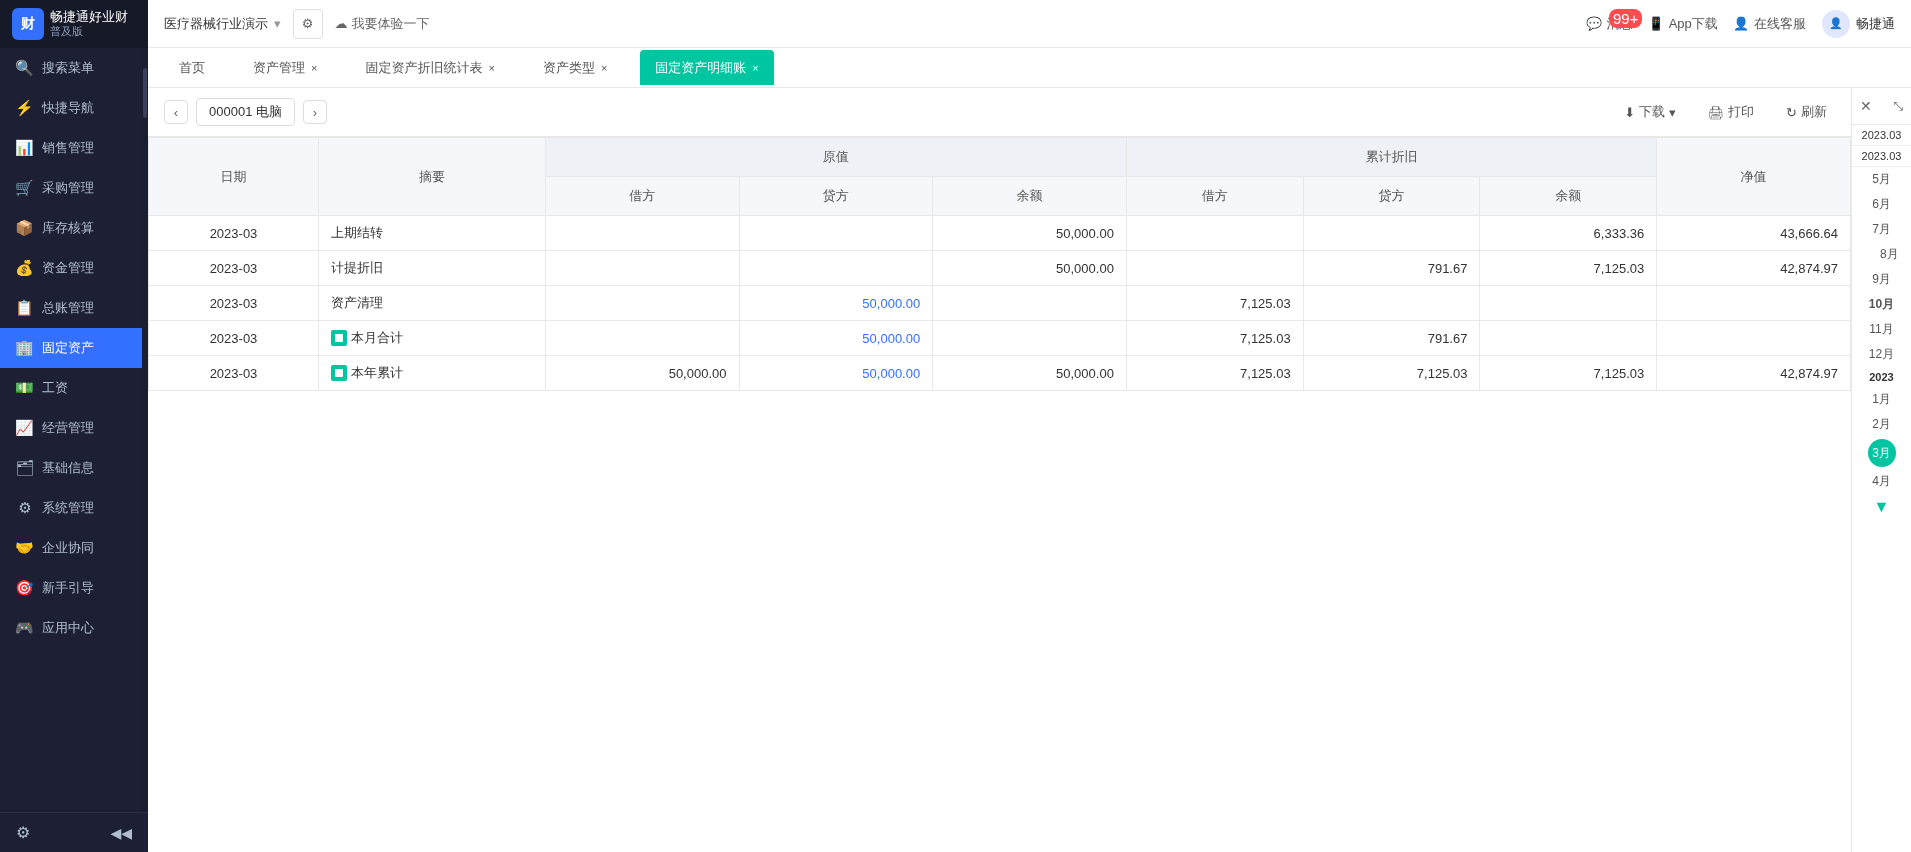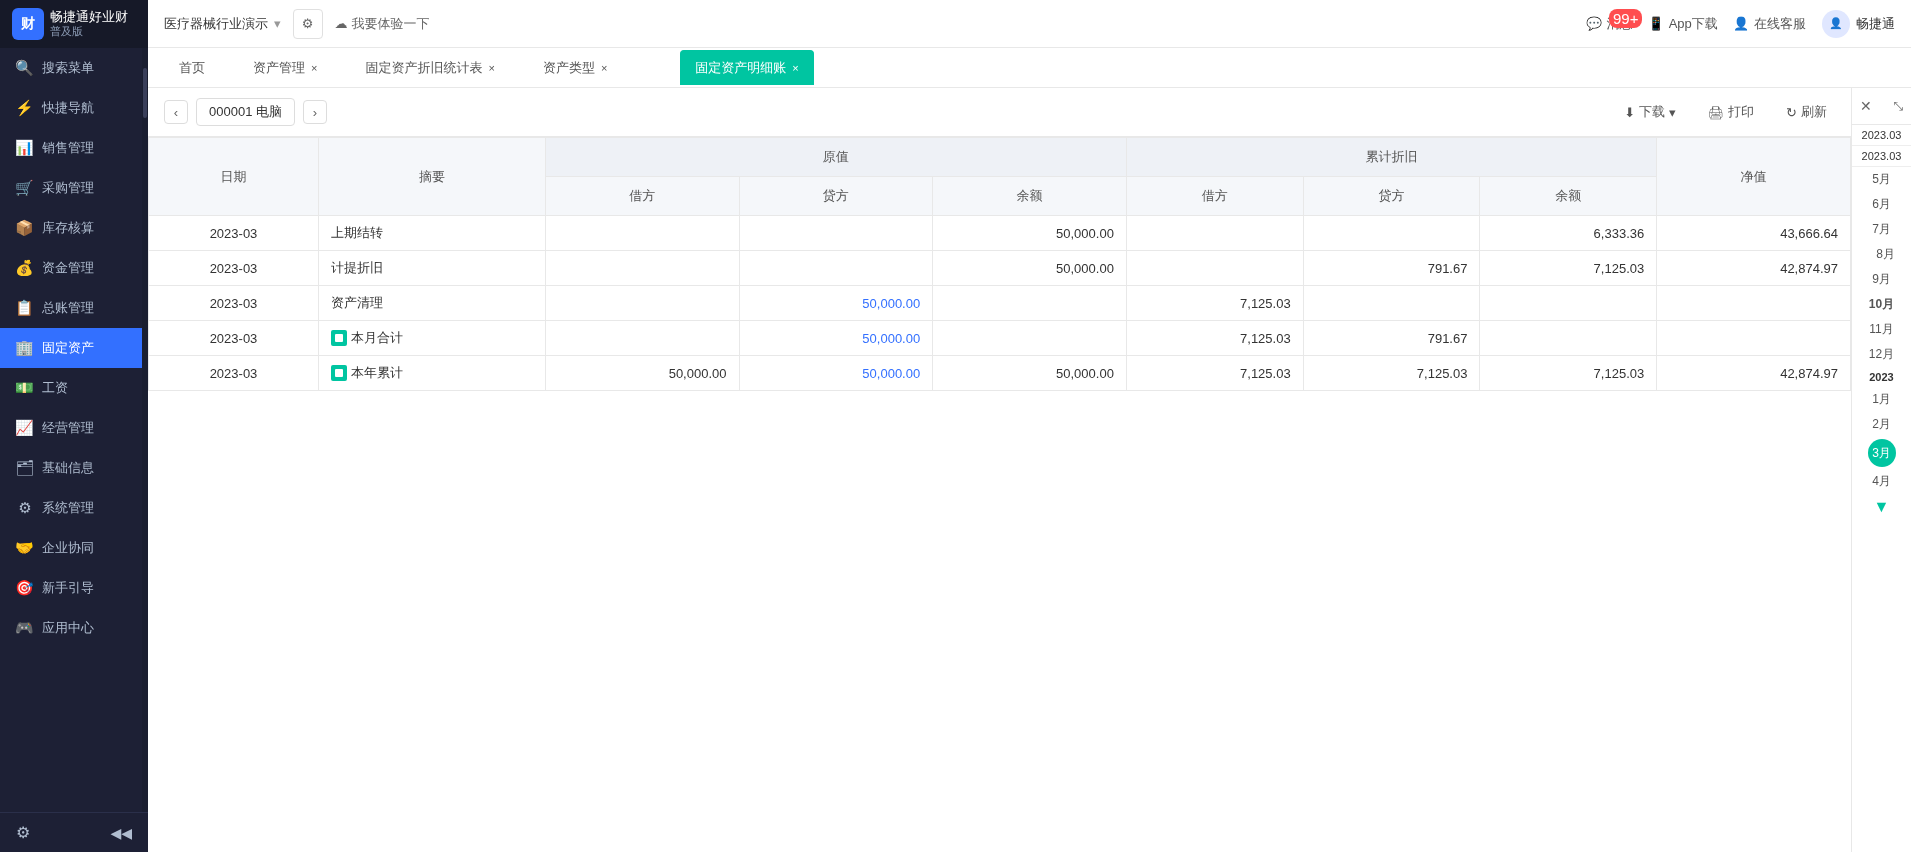--- a/index.html
+++ b/index.html
@@ -30,21 +30,21 @@
     .header-experience { display: flex; align-items: center; gap: 4px; color: #666; font-size: 13px; cursor: pointer; }
     .header-right { margin-left: auto; display: flex; align-items: center; gap: 16px; }
     .header-badge-item { display: flex; align-items: center; gap: 4px; font-size: 13px; color: #555; cursor: pointer; position: relative; }
     .badge { background: #ff4d4f; color: #fff; font-size: 15px; padding: 1px 4px; border-radius: 8px; position: absolute; top: -6px; right: -10px; }
     .header-avatar { width: 28px; height: 28px; background: #e0e7ff; border-radius: 50%; display: flex; align-items: center; justify-content: center; font-size: 11px; color: #3370ff; }
     .header-username { font-size: 13px; color: #333; }
 
     
     .tabs-bar { height: 40px; background: #fff; display: flex; align-items: center; padding: 0 16px; border-bottom: 1px solid #e8e8e8; gap: 18px; }
     .tab { display: flex; align-items: center; gap: 4px; padding: 8px 14px; font-size: 13px; color: #555; cursor: pointer; border-radius: 4px 4px 0 0; border: 1px solid transparent; border-bottom: none; white-space: nowrap; }
-    .tab.active { background: #00c5a1; color: #fff; border-color: #00c5a1; margin-left: 40px; }
+    .tab.active { background: #00c5a1; color: #fff; border-color: #00c5a1; }
     .tab-close { font-size: 11px; color: inherit; margin-left: 2px; }
 
     
     .content-area { flex: 1; display: flex; overflow: hidden; background: #f5f6fa; }
 
     
     .main-panel { flex: 1; display: flex; flex-direction: column; overflow: hidden; background: #fff; margin: 0; }
 
     
     .toolbar { display: flex; align-items: center; justify-content: space-between; padding: 10px 16px; border-bottom: 1px solid #e8e8e8; }
@@ -369,21 +369,21 @@
         <div style="padding:4px 0;text-align:center;font-size:11px;color:#333;border-bottom:1px solid #eee;">
           <span>2023.03</span>
         </div>
         <div style="padding:4px 0;text-align:center;font-size:11px;color:#333;border-bottom:1px solid #eee;">
           <span>2023.03</span>
         </div>
         <div class="timeline">
           <div style="padding:4px 0;text-align:center;font-size:12px;color:#555;cursor:pointer;">5月</div>
           <div style="padding:4px 12px;text-align:center;font-size:12px;color:#555;cursor:pointer;">6月</div>
           <div style="padding:4px 0;text-align:center;font-size:12px;color:#555;cursor:pointer;">7月</div>
-          <div style="padding:4px 16px;text-align:right;font-size:12px;color:#555;cursor:pointer;">8月</div>
+          <div style="padding:4px 4px;text-align:left;font-size:12px;color:#555;cursor:pointer;margin-left:24px;">8月</div>
           <div style="padding:4px 0;text-align:center;font-size:12px;color:#555;cursor:pointer;">9月</div>
           <div style="padding:4px 0;text-align:center;font-size:12px;color:#555;cursor:pointer;font-weight:bold;">10月</div>
           <div style="padding:4px 0;text-align:center;font-size:12px;color:#555;cursor:pointer;">11月</div>
           <div style="padding:4px 0;text-align:center;font-size:12px;color:#555;cursor:pointer;">12月</div>
           <div style="padding:4px 0;text-align:center;font-size:11px;font-weight:bold;color:#333;">
             <span>2023</span>
           </div>
           <div style="padding:4px 0;text-align:center;font-size:12px;color:#555;cursor:pointer;">1月</div>
           <div style="padding:4px 0;text-align:center;font-size:12px;color:#555;cursor:pointer;">2月</div>
           <div style="display:flex;align-items:center;justify-content:center;padding:2px 0;">

